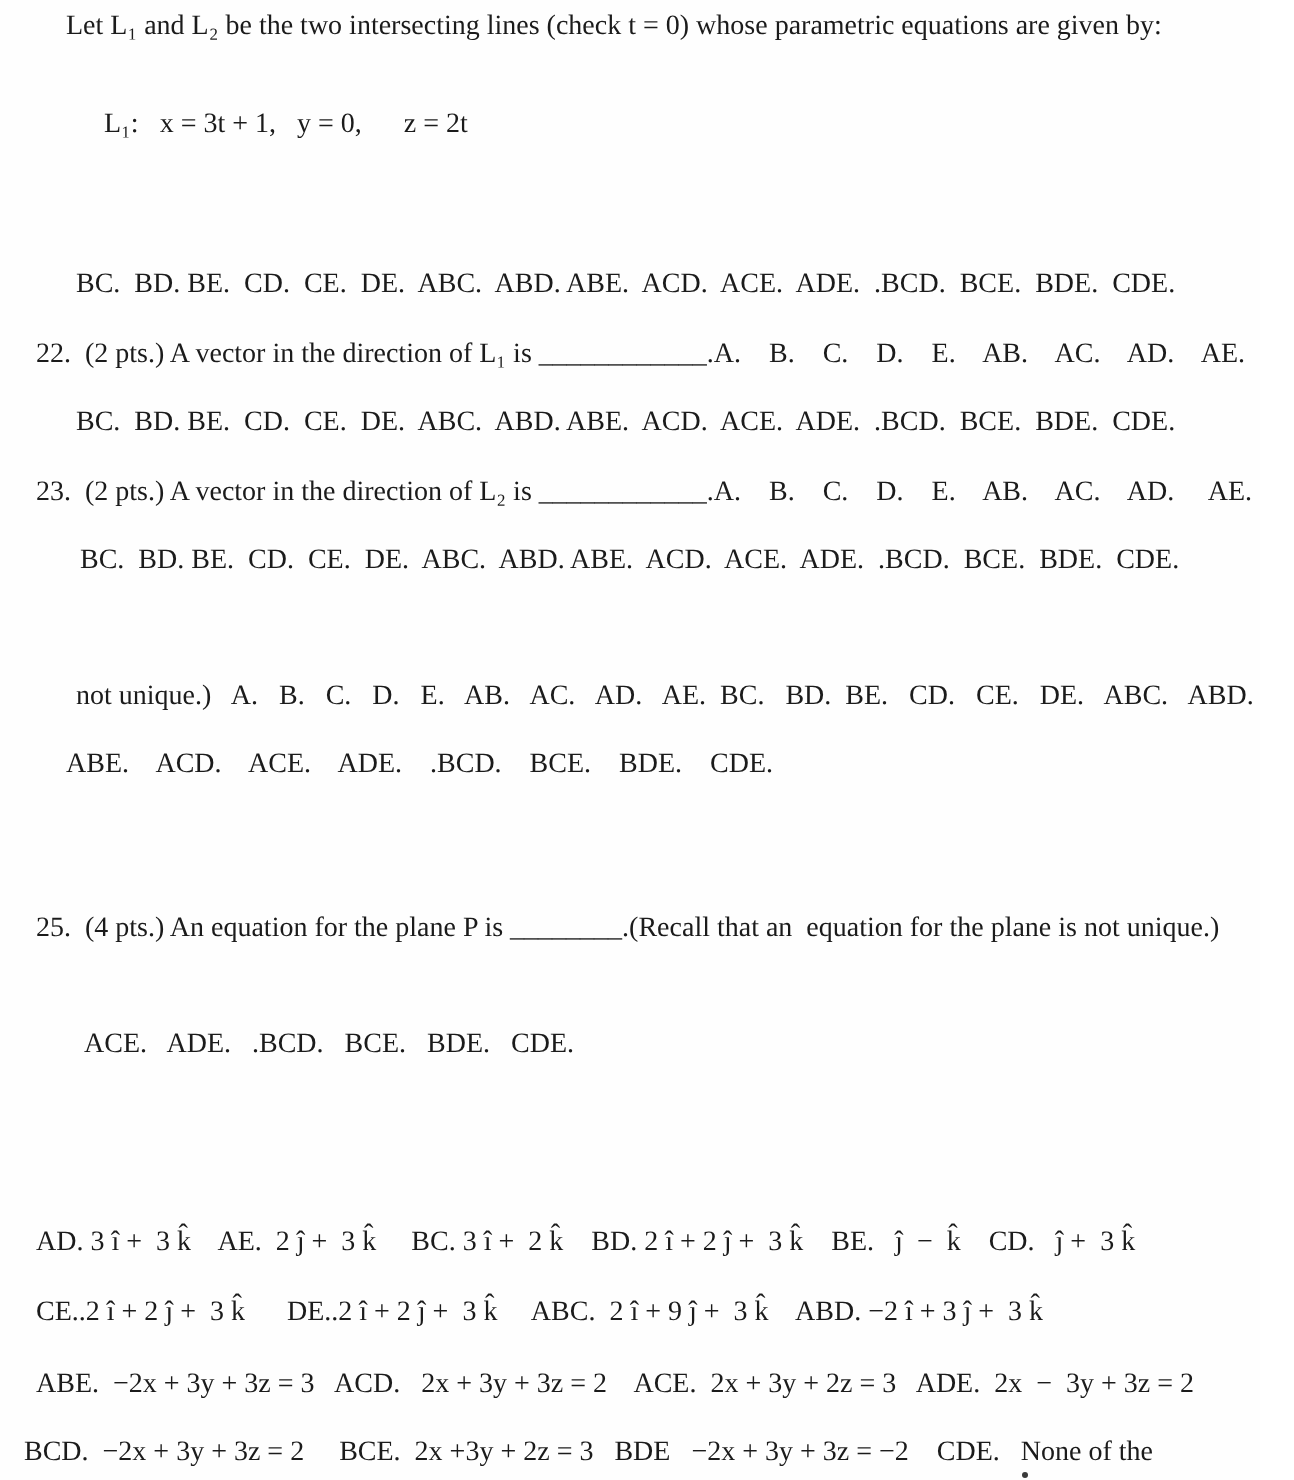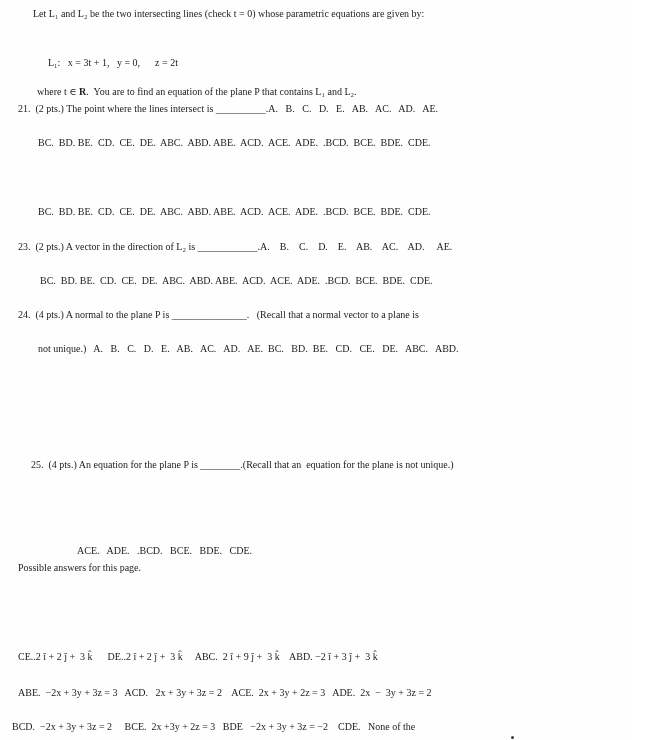--- a/index.html
+++ b/index.html
@@ -7,21 +7,21 @@
     margin: 0;
     padding: 0;
     background: #ffffff;
   }
   .page {
     position: relative;
     width: 630px;
     height: 740px;
     background: #fefefe;
     font-family: "Liberation Serif", "DejaVu Serif", serif;
-    font-size: 10px;
+    font-size: 14px;
     color: #1b1b1b;
     overflow: hidden;
   }
   .ln {
     position: absolute;
     white-space: pre;
     line-height: 17px;
   }
   .bold { font-weight: bold; }
   .eq2 {
@@ -42,38 +42,35 @@
 <body>
 
 <div class="page">
 
   <div class="ln" style="left:33px; top:5px;">Let L₁ and L₂ be the two intersecting lines (check t = 0) whose parametric equations are given by:</div>
 
   <div class="ln" style="left:38px; top:37px;">
     <span>L₁:   x = 3t + 1,   y = 0,      z = 2t</span>
   </div>
 
-  <div class="ln" style="left:27px; top:66px;">
-    <span>where t ∈ </span><span class="bold">R</span><span>.  You are to find an equation of the plane P that contains L₁ and L₂.</span>
-  </div>
 
-  <div class="ln" style="left:18px; top:100px;">21.  (2 pts.) The point where the lines intersect is __________.A.   B.   C.   D.   E.   AB.   AC.   AD.   AE.</div>
   <div class="ln" style="left:38px; top:134px;">BC.  BD. BE.  CD.  CE.  DE.  ABC.  ABD. ABE.  ACD.  ACE.  ADE.  .BCD.  BCE.  BDE.  CDE.</div>
 
+  <div class="ln" style="left:18px; top:169px;">22.  (2 pts.) A vector in the direction of L₁ is ____________.A.    B.    C.    D.    E.    AB.    AC.    AD.    AE.</div>
   <div class="ln" style="left:38px; top:203px;">BC.  BD. BE.  CD.  CE.  DE.  ABC.  ABD. ABE.  ACD.  ACE.  ADE.  .BCD.  BCE.  BDE.  CDE.</div>
 
   <div class="ln" style="left:18px; top:238px;">23.  (2 pts.) A vector in the direction of L₂ is ____________.A.    B.    C.    D.    E.    AB.    AC.    AD.     AE.</div>
   <div class="ln" style="left:40px; top:272px;">BC.  BD. BE.  CD.  CE.  DE.  ABC.  ABD. ABE.  ACD.  ACE.  ADE.  .BCD.  BCE.  BDE.  CDE.</div>
 
-  <div class="ln" style="left:18px; top:306px;">24.  (4 pts.) A normal to the plane P is _______________.   (Recall that a normal vector to a plane is</div>
   <div class="ln" style="left:38px; top:340px;">not unique.)   A.   B.   C.   D.   E.   AB.   AC.   AD.   AE.  BC.   BD.  BE.   CD.   CE.   DE.   ABC.   ABD.</div>
+  <div class="ln" style="left:33px; top:374px;">ABE.    ACD.    ACE.    ADE.    .BCD.    BCE.    BDE.    CDE.</div>
 
-  <div class="ln" style="left:18px; top:456px;margin-left:13px;">25.  (4 pts.) An equation for the plane P is ________.(Recall that an  equation for the plane is not unique.)</div>
-  <div class="ln" style="left:42px; top:542px;margin-left:35px;">ACE.   ADE.   .BCD.   BCE.   BDE.   CDE.</div>
+  <div class="ln" style="left:18px; top:456px;">25.  (4 pts.) An equation for the plane P is ________.(Recall that an  equation for the plane is not unique.)</div>
+  <div class="ln" style="left:42px; top:514px;">ACE.   ADE.   .BCD.   BCE.   BDE.   CDE.</div>
 
-  <div class="ln" style="left:18px; top:559px;">Possible answers for this page.</div>
+  <div class="ln" style="left:18px; top:613px;">AD. 3 î +  3 k̂    AE.  2 ĵ +  3 k̂     BC. 3 î +  2 k̂    BD. 2 î + 2 ĵ +  3 k̂    BE.   ĵ  −  k̂    CD.   ĵ +  3 k̂</div>
   <div class="ln" style="left:18px; top:648px;">CE..2 î + 2 ĵ +  3 k̂      DE..2 î + 2 ĵ +  3 k̂     ABC.  2 î + 9 ĵ +  3 k̂    ABD. −2 î + 3 ĵ +  3 k̂</div>
   <div class="ln" style="left:18px; top:684px;text-align:center;">ABE.  −2x + 3y + 3z = 3   ACD.   2x + 3y + 3z = 2    ACE.  2x + 3y + 2z = 3   ADE.  2x  −  3y + 3z = 2</div>
   <div class="ln" style="left:12px; top:718px;">BCD.  −2x + 3y + 3z = 2     BCE.  2x +3y + 2z = 3   BDE   −2x + 3y + 3z = −2    CDE.   None of the</div>
 
   <div class="dot" style="left:511px; top:736px;"></div>
 
 </div>
 
 </body></html>

